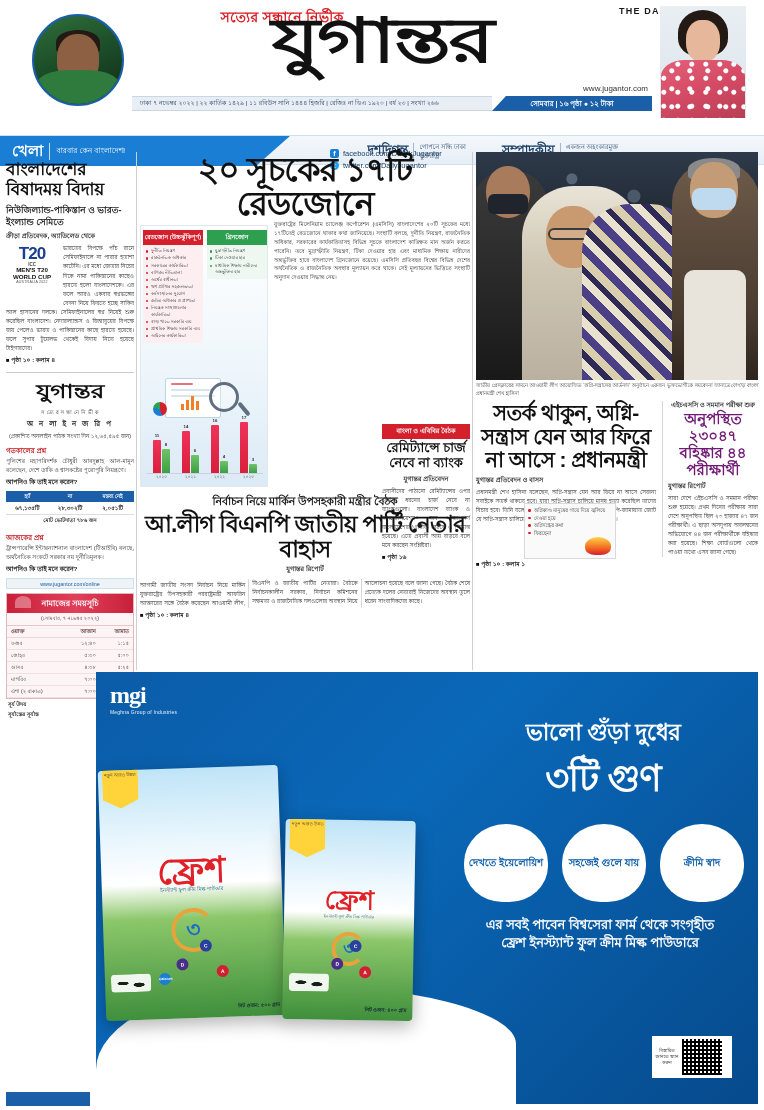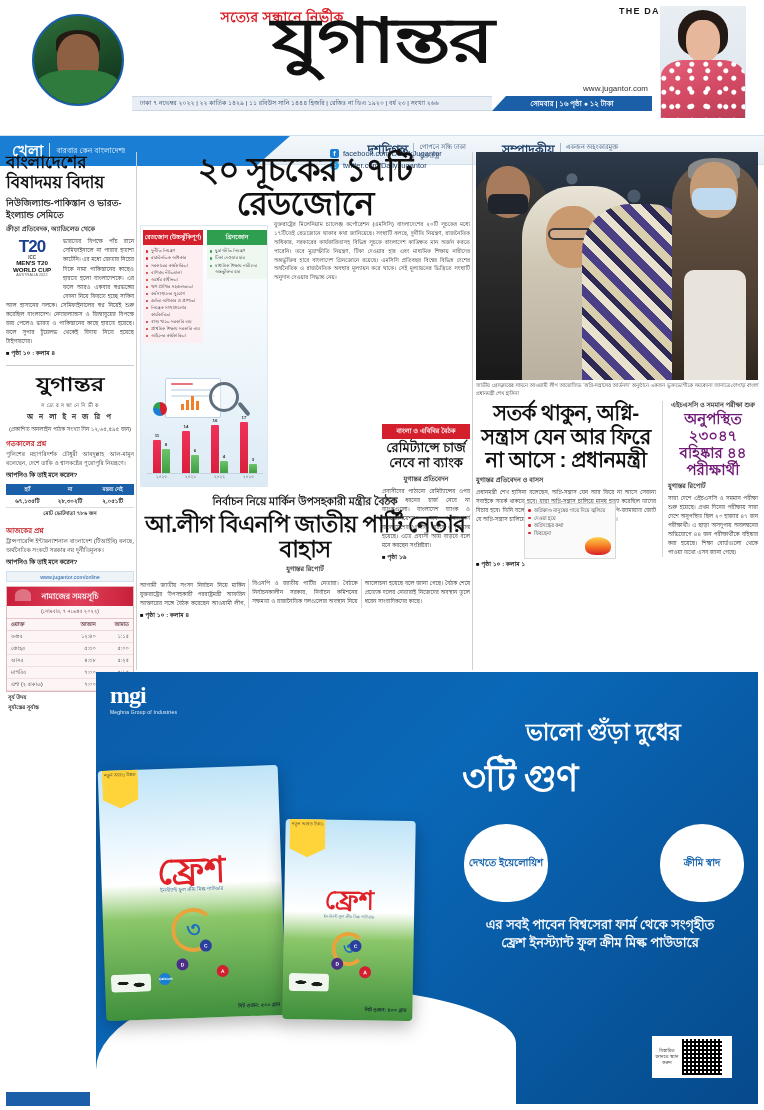--- a/index.html
+++ b/index.html
@@ -121,21 +121,21 @@
     position:absolute; left:502px; top:0; height:30px;
     display:flex; align-items:center; gap:5px;
   }
   .nav-ed .big { font-size:12.5px; font-weight:bold; color:#1d3f66; }
   .nav-ed .divider { width:1px; height:17px; background:#9fb8cd; }
   .nav-ed .sub { font-size:6.5px; line-height:1.4; color:#24456b; }
 
   
   .content { position:absolute; left:0; top:152px; width:764px; height:518px; padding:0 6px; }
 
-  .col-left { position:absolute; left:6px; top:1px; width:128px; }
+  .col-left { position:absolute; left:6px; top:8px; width:128px; }
   .col-mid  { position:absolute; left:140px; top:0; width:330px; }
   .col-right{ position:absolute; left:476px; top:0; width:282px; }
 
   .vrule { position:absolute; top:0; width:1px; background:#cfcfcf; }
 
   
   .lead-hd {
     font-size:17px; font-weight:bold; color:#111; line-height:1.18; letter-spacing:-.2px;
   }
   .lead-sub { font-size:9px; font-weight:bold; color:#222; line-height:1.35; margin-top:4px; }
@@ -472,21 +472,21 @@
   }
   .pack .weight {
     position:absolute; right:6px; bottom:6px; font-size:5px; color:#123; font-weight:bold;
   }
 
   .ad-h1 {
     position:absolute; left:366px; top:48px; width:282px; text-align:center;
     color:#fff; font-size:23px; font-weight:bold; line-height:1.12; letter-spacing:-.6px;
   }
   .ad-h2 {
-    position:absolute; left:366px; top:88px; width:282px; 
+    position:absolute; left:366px; top:88px; width:282px; text-align:center;
     color:#fff; font-size:37px; font-weight:bold; line-height:1.05; letter-spacing:-1px;
   }
   .ad-bubbles {
     position:absolute; left:368px; top:152px; width:280px; height:82px;
     display:flex; justify-content:space-between;
   }
   .bub {
     width:84px; height:78px; background:#fff; border-radius:50% 50% 46% 46%;
     display:flex; align-items:center; justify-content:center; text-align:center;
     color:#0b5ca8; font-size:10px; font-weight:bold; line-height:1.2; padding:0 4px;
@@ -878,20 +878,21 @@
         <i style="left:76px; top:28px; background:#d32030">A</i>
       </div>
       <div class="weight">নিট ওজন: ৪০০ গ্রাম</div>
     </div>
 
     <div class="ad-h1">ভালো গুঁড়া দুধের</div>
     <div class="ad-h2">৩টি গুণ</div>
 
     <div class="ad-bubbles">
       <div class="bub">দেখতে ইয়েলোয়িশ</div>
+      <div class="bub">সহজেই গুলে যায়</div>
       <div class="bub">ক্রীমি স্বাদ</div>
     </div>
 
     <div class="ad-foot">
       <div>এর সবই পাবেন বিশ্বসেরা ফার্ম থেকে সংগৃহীত</div>
       <div>ফ্রেশ ইনস্ট্যান্ট ফুল ক্রীম মিল্ক পাউডারে</div>
     </div>
 
     <div class="qr-block">
       <span class="lbl">বিস্তারিত জানতে স্ক্যান করুন</span>

